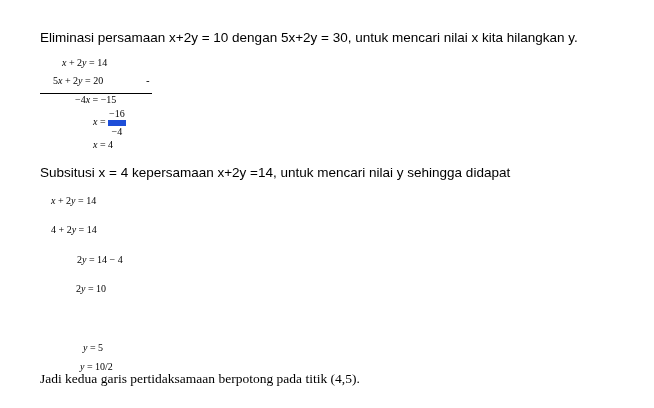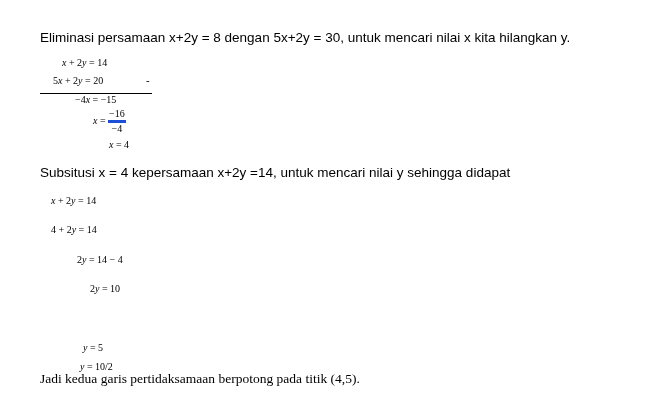--- a/index.html
+++ b/index.html
@@ -2,67 +2,67 @@
 <html><head>
 <meta charset="utf-8">
 <style>
   html, body { margin: 0; padding: 0; background: #ffffff; }
   body { width: 654px; height: 408px; position: relative; overflow: hidden; color: #000; }
   .prose { position: absolute; left: 40px; font-family: "Liberation Sans", sans-serif; font-size: 13.5px; white-space: nowrap; }
   .math { position: absolute; font-family: "Liberation Serif", serif; font-size: 10px; white-space: nowrap; line-height: 1; }
   .math i { font-style: italic; }
   .hline { position: absolute; height: 1px; background: #000; }
   .frac { display: inline-flex; flex-direction: column; align-items: center; vertical-align: middle; line-height: 1; }
-  .frac .num { padding: 0 1px 1px; border-bottom: 3px solid #1d4ed8; }
+  .frac .num { padding: 0 1px 1px; border-bottom: 6px solid #1d4ed8; }
   .frac .den { padding-top: 1px; }
   .minus-mark { position: absolute; font-family: "Liberation Sans", sans-serif; font-size: 11px; }
 </style>
 </head>
 <body>
 
 <div>
 
-  <div class="prose" style="top:30px;">Eliminasi persamaan x+2y = 8 dengan 5x+2y = 30, untuk mencari nilai x kita hilangkan y.</div>
+  <div class="prose" style="top:30px;">Eliminasi persamaan x+2y = 10 dengan 5x+2y = 30, untuk mencari nilai x kita hilangkan y.</div>
 
   <div>
     <div class="math" style="left:62px; top:58px;">
       <i>x</i><span> + 2</span><i>y</i><span> = 14</span>
     </div>
     <div class="math" style="left:53px; top:76px;">
       <span>5</span><i>x</i><span> + 2</span><i>y</i><span> = 20</span>
     </div>
     <span class="minus-mark" style="left:146px; top:74px;">-</span>
     <div class="hline" style="left:40px; top:93px; width:112px;"></div>
     <div class="math" style="left:75px; top:95px;">
       <span>−4</span><i>x</i><span> = −15</span>
     </div>
     <div class="math" style="left:93px; top:109px;">
       <i>x</i><span> = </span><span class="frac">
           <span class="num">−16</span>
           <span class="den">−4</span>
         </span>
     </div>
-    <div class="math" style="left:93px; top:140px;margin-left:16px;">
+    <div class="math" style="left:93px; top:140px;">
       <i>x</i><span> = 4</span>
     </div>
   </div>
 
   <div class="prose" style="top:165px;">Subsitusi x = 4 kepersamaan x+2y =14, untuk mencari nilai y sehingga didapat</div>
 
   <div>
     <div class="math" style="left:51px; top:196px;">
       <i>x</i><span> + 2</span><i>y</i><span> = 14</span>
     </div>
     <div class="math" style="left:51px; top:225px;">
       <span>4 + 2</span><i>y</i><span> = 14</span>
     </div>
     <div class="math" style="left:77px; top:255px;">
       <span>2</span><i>y</i><span> = 14 − 4</span>
     </div>
-    <div class="math" style="left:90px; top:284px;">
+    <div class="math" style="left:76px; top:284px;">
       <span>2</span><i>y</i><span> = 10</span>
     </div>
     <div class="math" style="left:80px; top:314px;margin-top:48px;">
       <i>y</i><span> = 10/2</span>
     </div>
     <div class="math" style="left:83px; top:343px;">
       <i>y</i><span> = 5</span>
     </div>
   </div>
 

